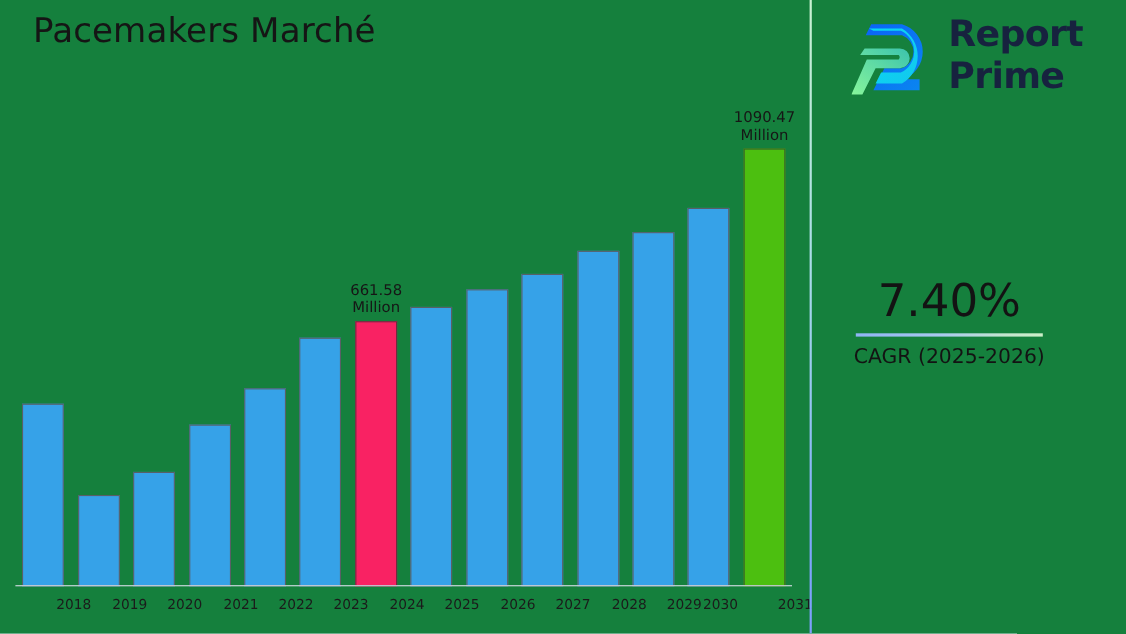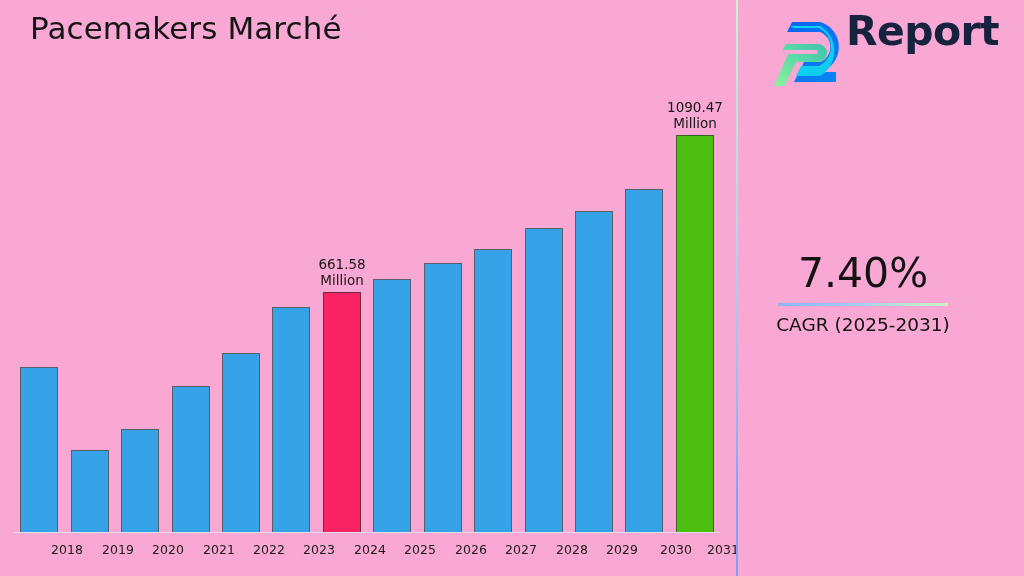--- a/index.html
+++ b/index.html
@@ -10,21 +10,21 @@
     width: 1024px;
     height: 576px;
     background: #eaf1fc;
     font-family: "DejaVu Sans", sans-serif;
     overflow: hidden;
   }
   #page {
     position: relative;
     width: 1024px;
     height: 576px;
-    background: #f9a8d4;
+    background: #15803d;
     box-sizing: border-box;
   }
 
   
   #chart-title {
     position: absolute;
     left: 30px;
     top: 10px;
     font-size: 31px;
     color: #151515;
@@ -122,25 +122,25 @@
   }
   #logo-mark {
     position: absolute;
     left: 0;
     top: 4px;
     width: 78px;
     height: 74px;
   }
   #logo-text {
     position: absolute;
-    left: 72px;
+    left: 88px;
     top: 0px;
     font-family: "DejaVu Sans", sans-serif;
     font-weight: bold;
-    font-size: 41px;
+    font-size: 33px;
     line-height: 38px;
     color: #17223f;
     letter-spacing: -0.6px;
   }
 
   
   #cagr-block {
     position: absolute;
     left: 0;
     top: 248px;
@@ -205,21 +205,21 @@
         <div class="x-tick" style="left: 107px; width: 38px;">2020</div>
         <div class="x-tick" style="left: 158px; width: 38px;">2021</div>
         <div class="x-tick" style="left: 208px; width: 38px;">2022</div>
         <div class="x-tick" style="left: 258px; width: 38px; text-align: center;">2023</div>
         <div class="x-tick" style="left: 309px; width: 38px;">2024</div>
         <div class="x-tick" style="left: 359px; width: 38px; text-align: center;">2025</div>
         <div class="x-tick" style="left: 410px; width: 38px;">2026</div>
         <div class="x-tick" style="left: 460px; width: 38px;">2027</div>
         <div class="x-tick" style="left: 511px; width: 38px;">2028</div>
         <div class="x-tick" style="left: 561px; width: 38px;">2029</div>
-        <div class="x-tick" style="left: 615px; width: 38px;">2030</div>
+        <div class="x-tick" style="left: 594px; width: 38px;">2030</div>
         <div class="x-tick" style="left: 662px; width: 38px;">2031</div>
       </div>
   </div>
 
   <div id="divider"></div>
 
   <div id="right-panel">
 
     <div id="logo">
       <div id="logo-mark">
@@ -241,23 +241,24 @@
 
           <path d="M18 6 H46 A26 26 0 0 1 46 56 H40 L62 56 L62 66 H20 L30 46 H46 A16 16 0 0 0 46 16 H13 Z" fill="url(#gBlue)"></path>
 
           <path d="M20 12 H45 A21 21 0 0 1 45 50 H27 L22 60 H46 A29 29 0 0 0 46 10 H16 Z" fill="url(#gCyan)"></path>
 
           <path d="M12 28 H44 A9 9 0 0 1 44 46 H22 L10 70 H0 L14 38 H43 A3 3 0 0 0 43 34 H8 Z" fill="url(#gGreen)"></path>
         </svg>
       </div>
       <div id="logo-text">
         <div>Report</div>
+        <div>Prime</div>
       </div>
     </div>
 
     <div id="cagr-block">
       <div id="cagr-value">7.40%</div>
       <div id="cagr-rule"></div>
-      <div id="cagr-caption">CAGR (2025-2031)</div>
+      <div id="cagr-caption">CAGR (2025-2026)</div>
     </div>
 
   </div>
 </div>
 
 </body></html>

